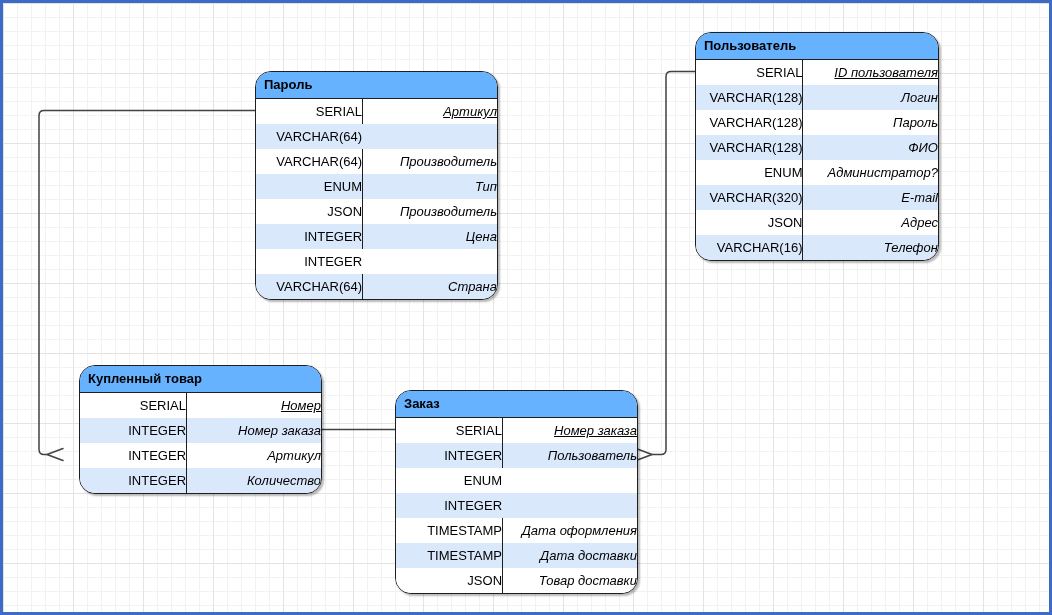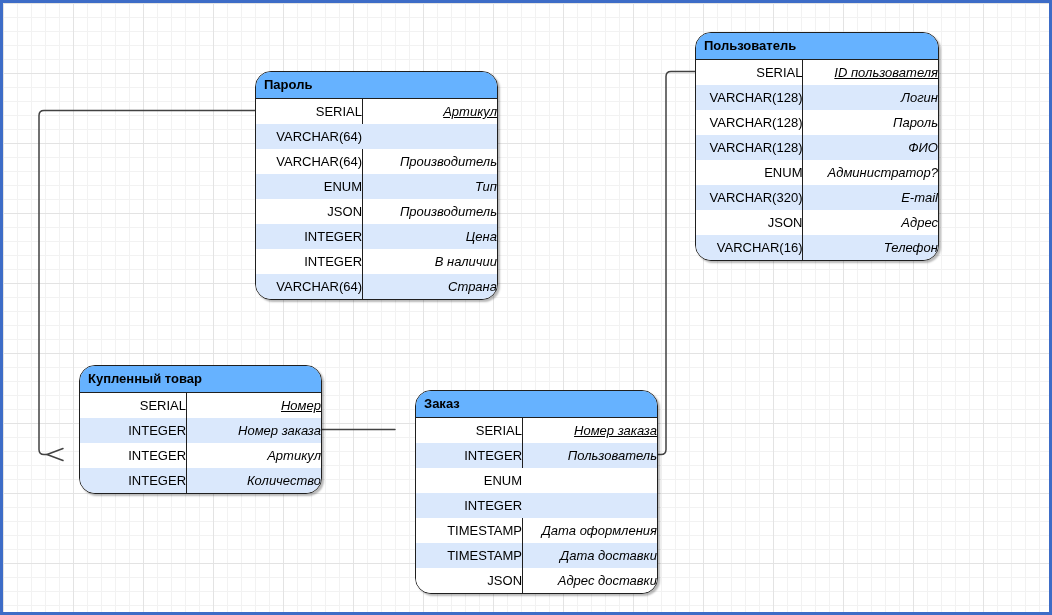--- a/index.html
+++ b/index.html
@@ -115,21 +115,20 @@
           <div class="table-row">
     <div class="cell type">JSON</div>
     <div class="cell field">Производитель</div>
   </div>
           <div class="table-row alt">
     <div class="cell type">INTEGER</div>
     <div class="cell field">Цена</div>
   </div>
           <div class="table-row">
     <div class="cell type">INTEGER</div>
-    <div class="cell field">В наличии</div>
   </div>
           <div class="table-row alt">
     <div class="cell type">VARCHAR(64)</div>
     <div class="cell field">Страна</div>
   </div>
         </div>
   </div>
       <div class="entity-table" style="left: 692px; top: 29px; width: 242px;">
     <div class="table-header">
       <span class="table-title">Пользователь</span>
@@ -185,21 +184,21 @@
           <div class="table-row">
     <div class="cell type">INTEGER</div>
     <div class="cell field">Артикул</div>
   </div>
           <div class="table-row alt">
     <div class="cell type">INTEGER</div>
     <div class="cell field">Количество</div>
   </div>
         </div>
   </div>
-      <div class="entity-table" style="left: 412px; top: 387px; width: 241px;">
+      <div class="entity-table" style="left: 392px; top: 387px; width: 241px;">
     <div class="table-header">
       <span class="table-title">Заказ</span>
     </div>
     <div class="table-body">
           <div class="table-row pk">
     <div class="cell type">SERIAL</div>
     <div class="cell field">Номер заказа</div>
   </div>
           <div class="table-row alt">
     <div class="cell type">INTEGER</div>
@@ -214,18 +213,18 @@
           <div class="table-row">
     <div class="cell type">TIMESTAMP</div>
     <div class="cell field">Дата оформления</div>
   </div>
           <div class="table-row alt">
     <div class="cell type">TIMESTAMP</div>
     <div class="cell field">Дата доставки</div>
   </div>
           <div class="table-row">
     <div class="cell type">JSON</div>
-    <div class="cell field">Адрес доставки</div>
+    <div class="cell field">Товар доставки</div>
   </div>
         </div>
   </div>
     </div>
 </div>
 
 </body></html>

